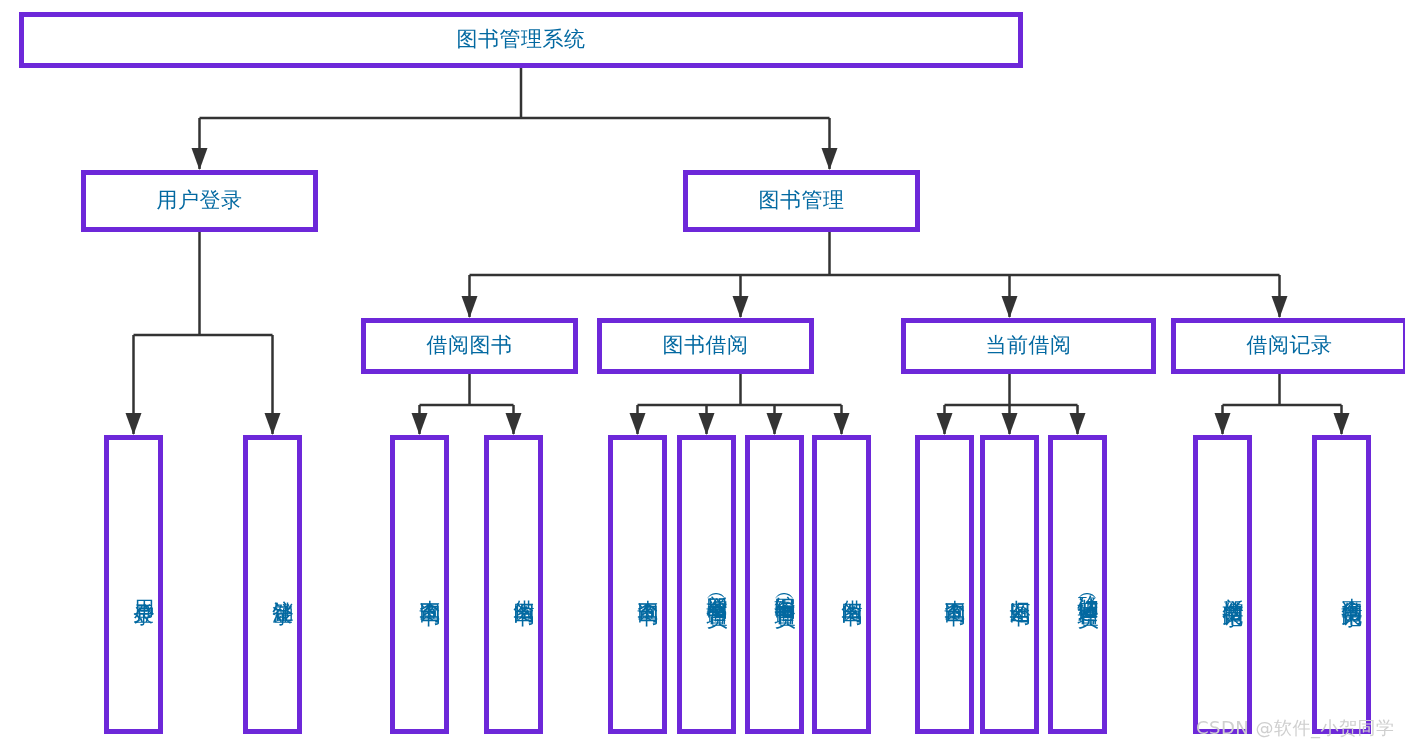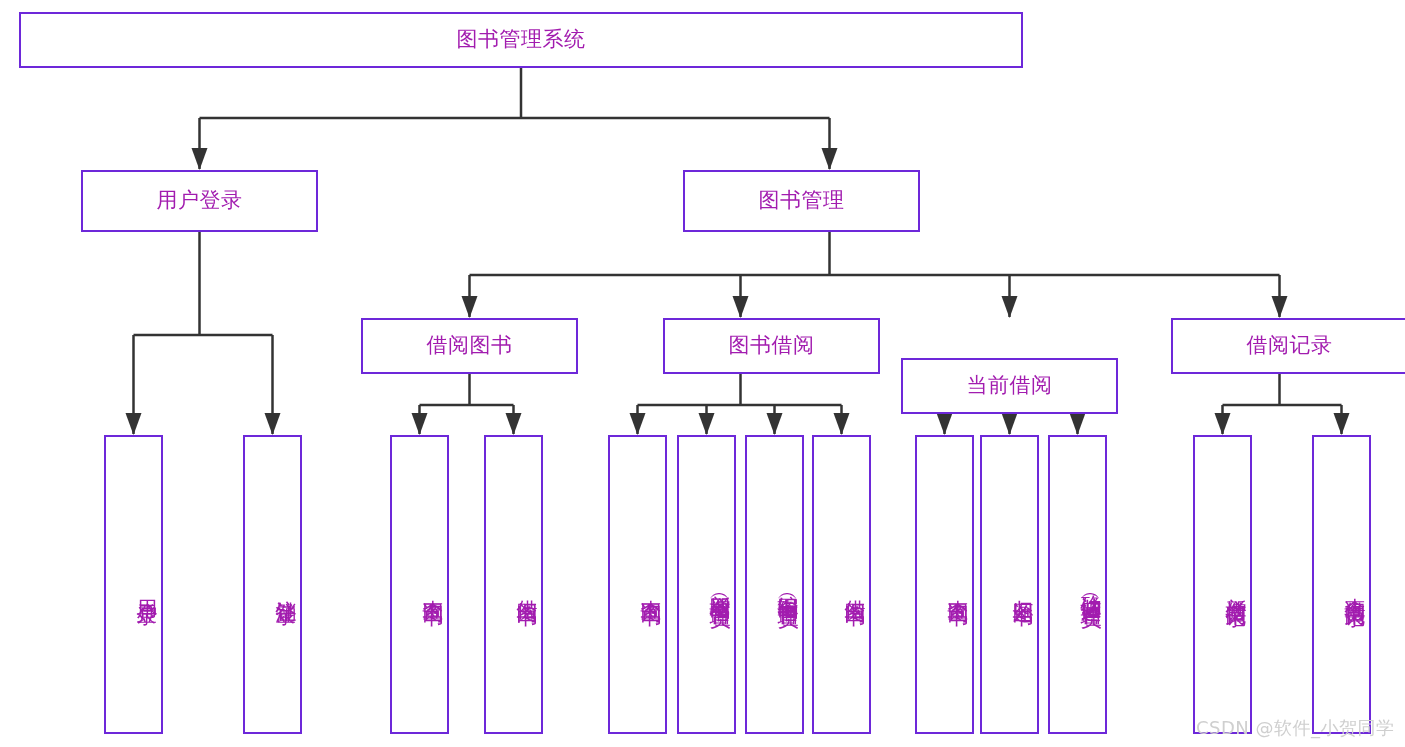--- a/index.html
+++ b/index.html
@@ -21,26 +21,26 @@
     position: absolute;
     left: 0;
     top: 0;
     width: 1405px;
     height: 747px;
     pointer-events: none;
   }
   .node {
     position: absolute;
     box-sizing: border-box;
-    border: 2px solid #6d28d9;
+    border: 5px solid #6d28d9;
     background: #ffffff;
     display: flex;
     align-items: center;
     justify-content: center;
-    color: #a21caf;
+    color: #0369a1;
     text-align: right;
   }
   .node.h {
     font-size: 21px;
     letter-spacing: 0.5px;
     line-height: 1.2;
   }
   .node.v {
     font-size: 21px;
     writing-mode: vertical-rl;
@@ -138,24 +138,24 @@
       </div>
       <div class="node h" style="left: 81px; top: 170px; width: 237px; height: 62px;">
         <span>用户登录</span>
       </div>
       <div class="node h" style="left: 683px; top: 170px; width: 237px; height: 62px;">
         <span>图书管理</span>
       </div>
       <div class="node h" style="left: 361px; top: 318px; width: 217px; height: 56px;">
         <span>借阅图书</span>
       </div>
-      <div class="node h" style="left: 663px; top: 318px; width: 217px; height: 56px;">
+      <div class="node h" style="left: 597px; top: 318px; width: 217px; height: 56px;">
         <span>图书借阅</span>
       </div>
-      <div class="node h" style="left: 901px; top: 318px; width: 217px; height: 56px; margin-top: 40px;">
+      <div class="node h" style="left: 901px; top: 318px; width: 255px; height: 56px;">
         <span>当前借阅</span>
       </div>
       <div class="node h" style="left: 1171px; top: 318px; width: 237px; height: 56px;">
         <span>借阅记录</span>
       </div>
       <div class="node v" style="left: 104px; top: 435px; width: 59px; height: 299px;">
         <span class="vtext">用户登录</span>
       </div>
       <div class="node v" style="left: 243px; top: 435px; width: 59px; height: 299px;">
         <span class="vtext">注销登录</span>

